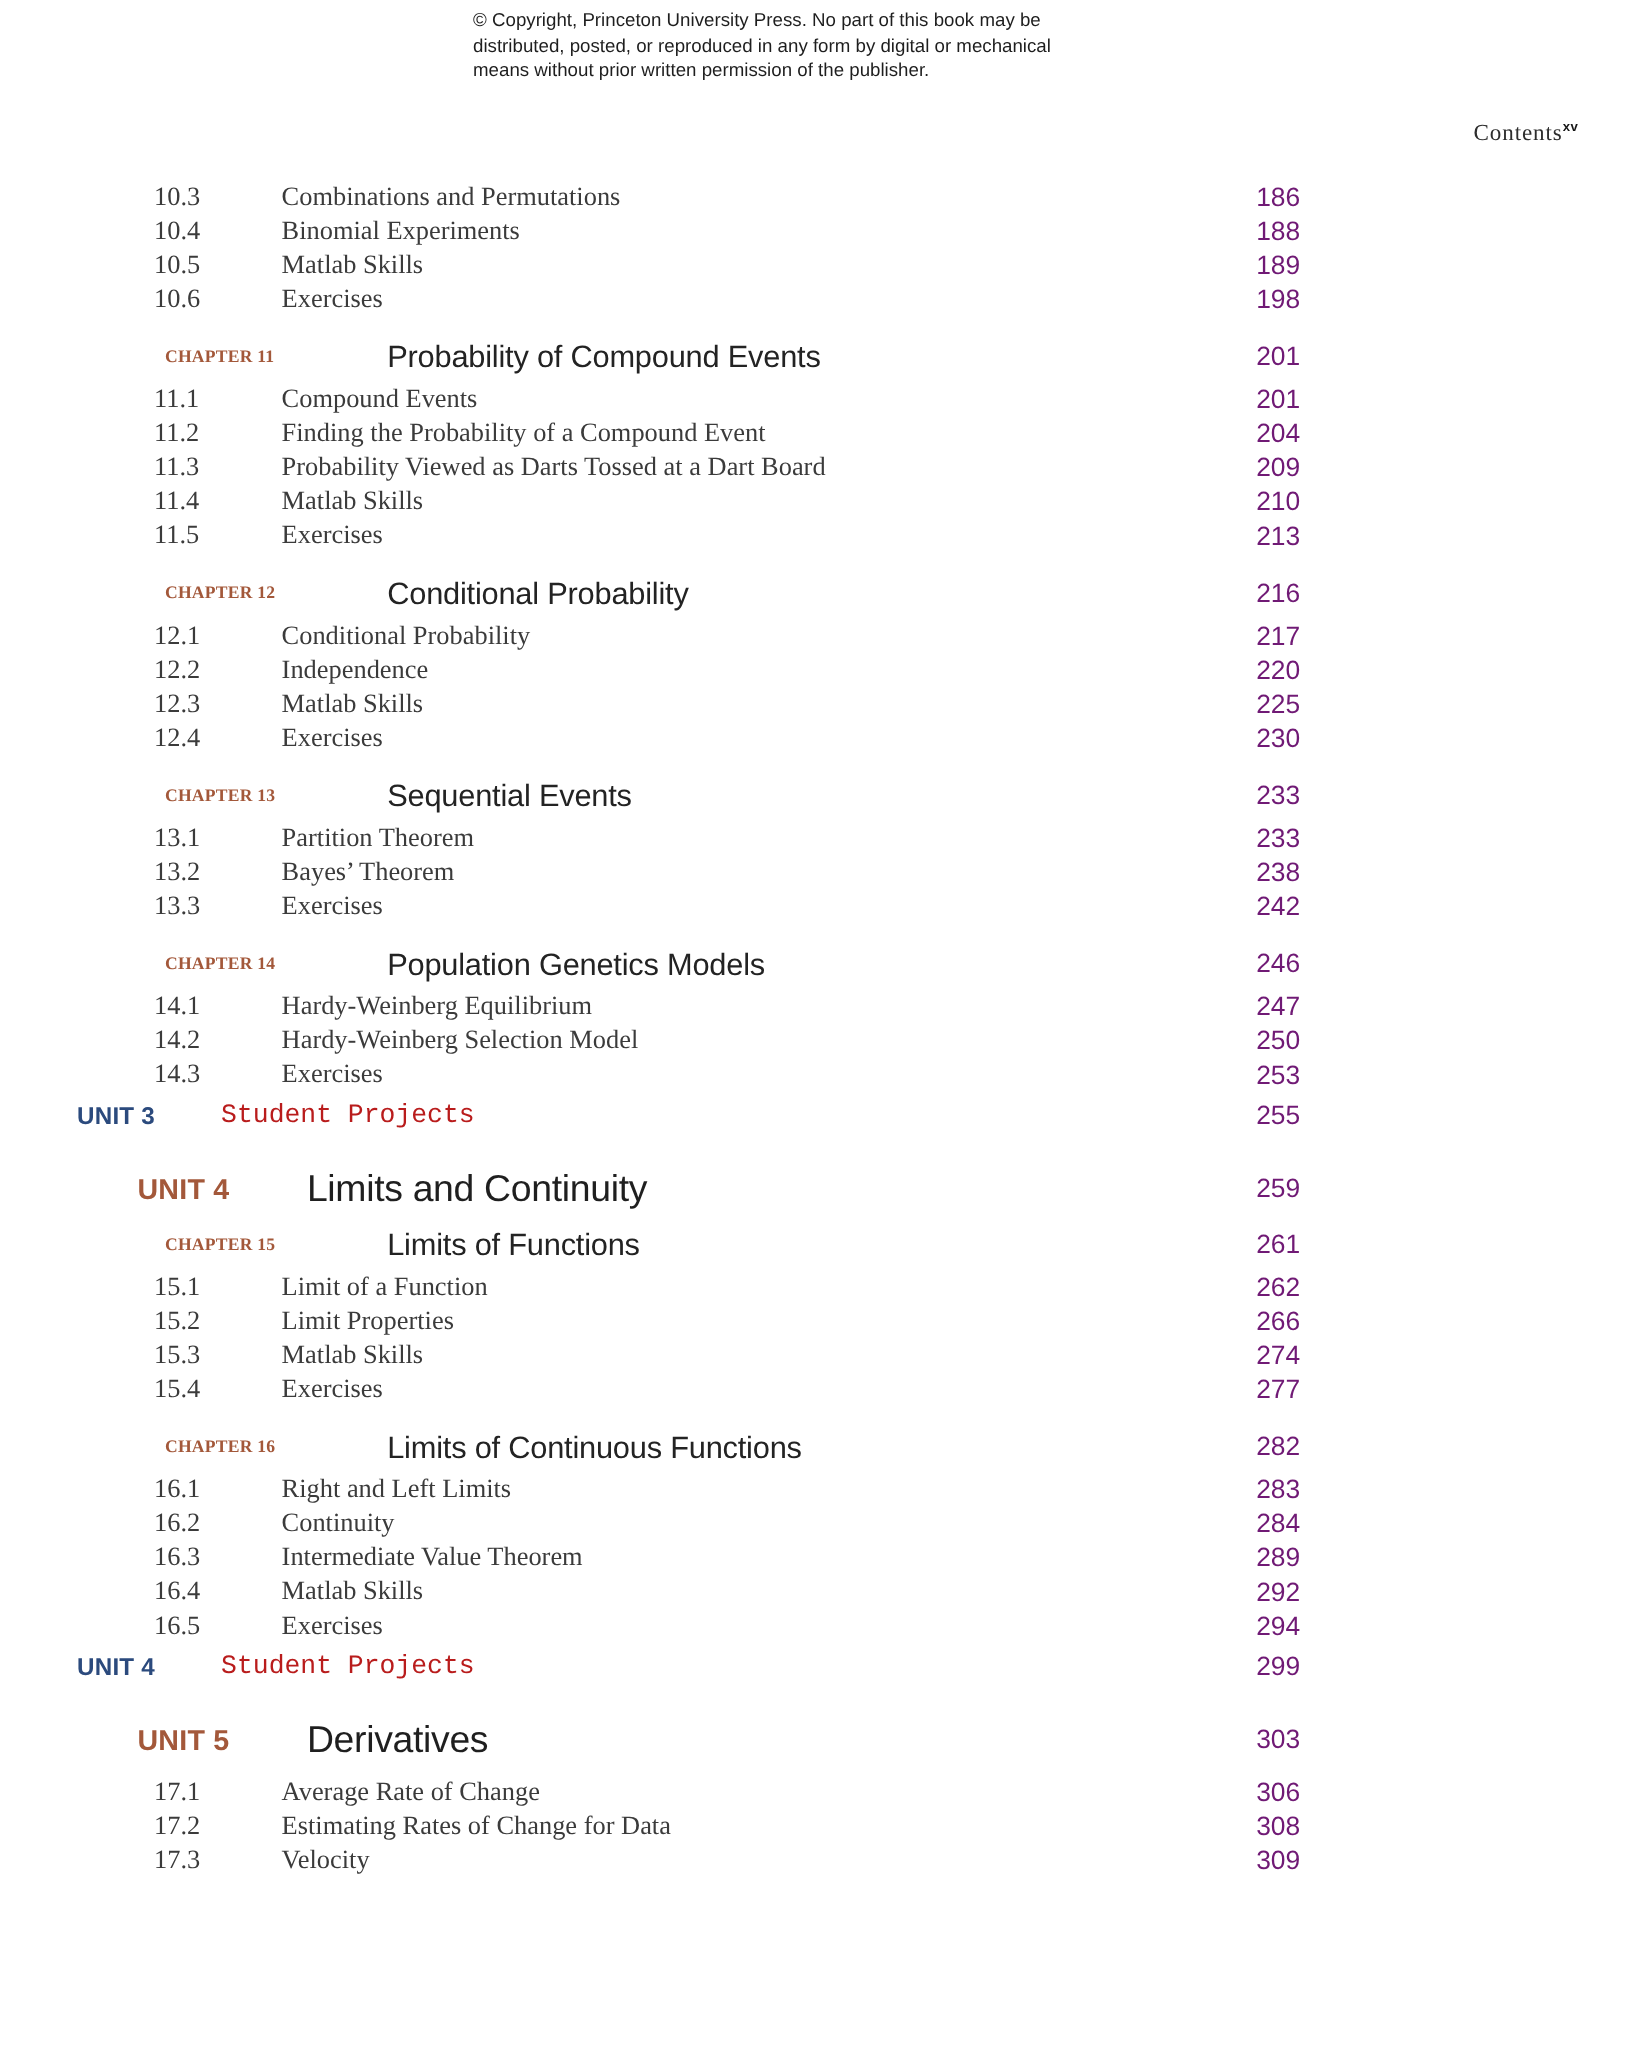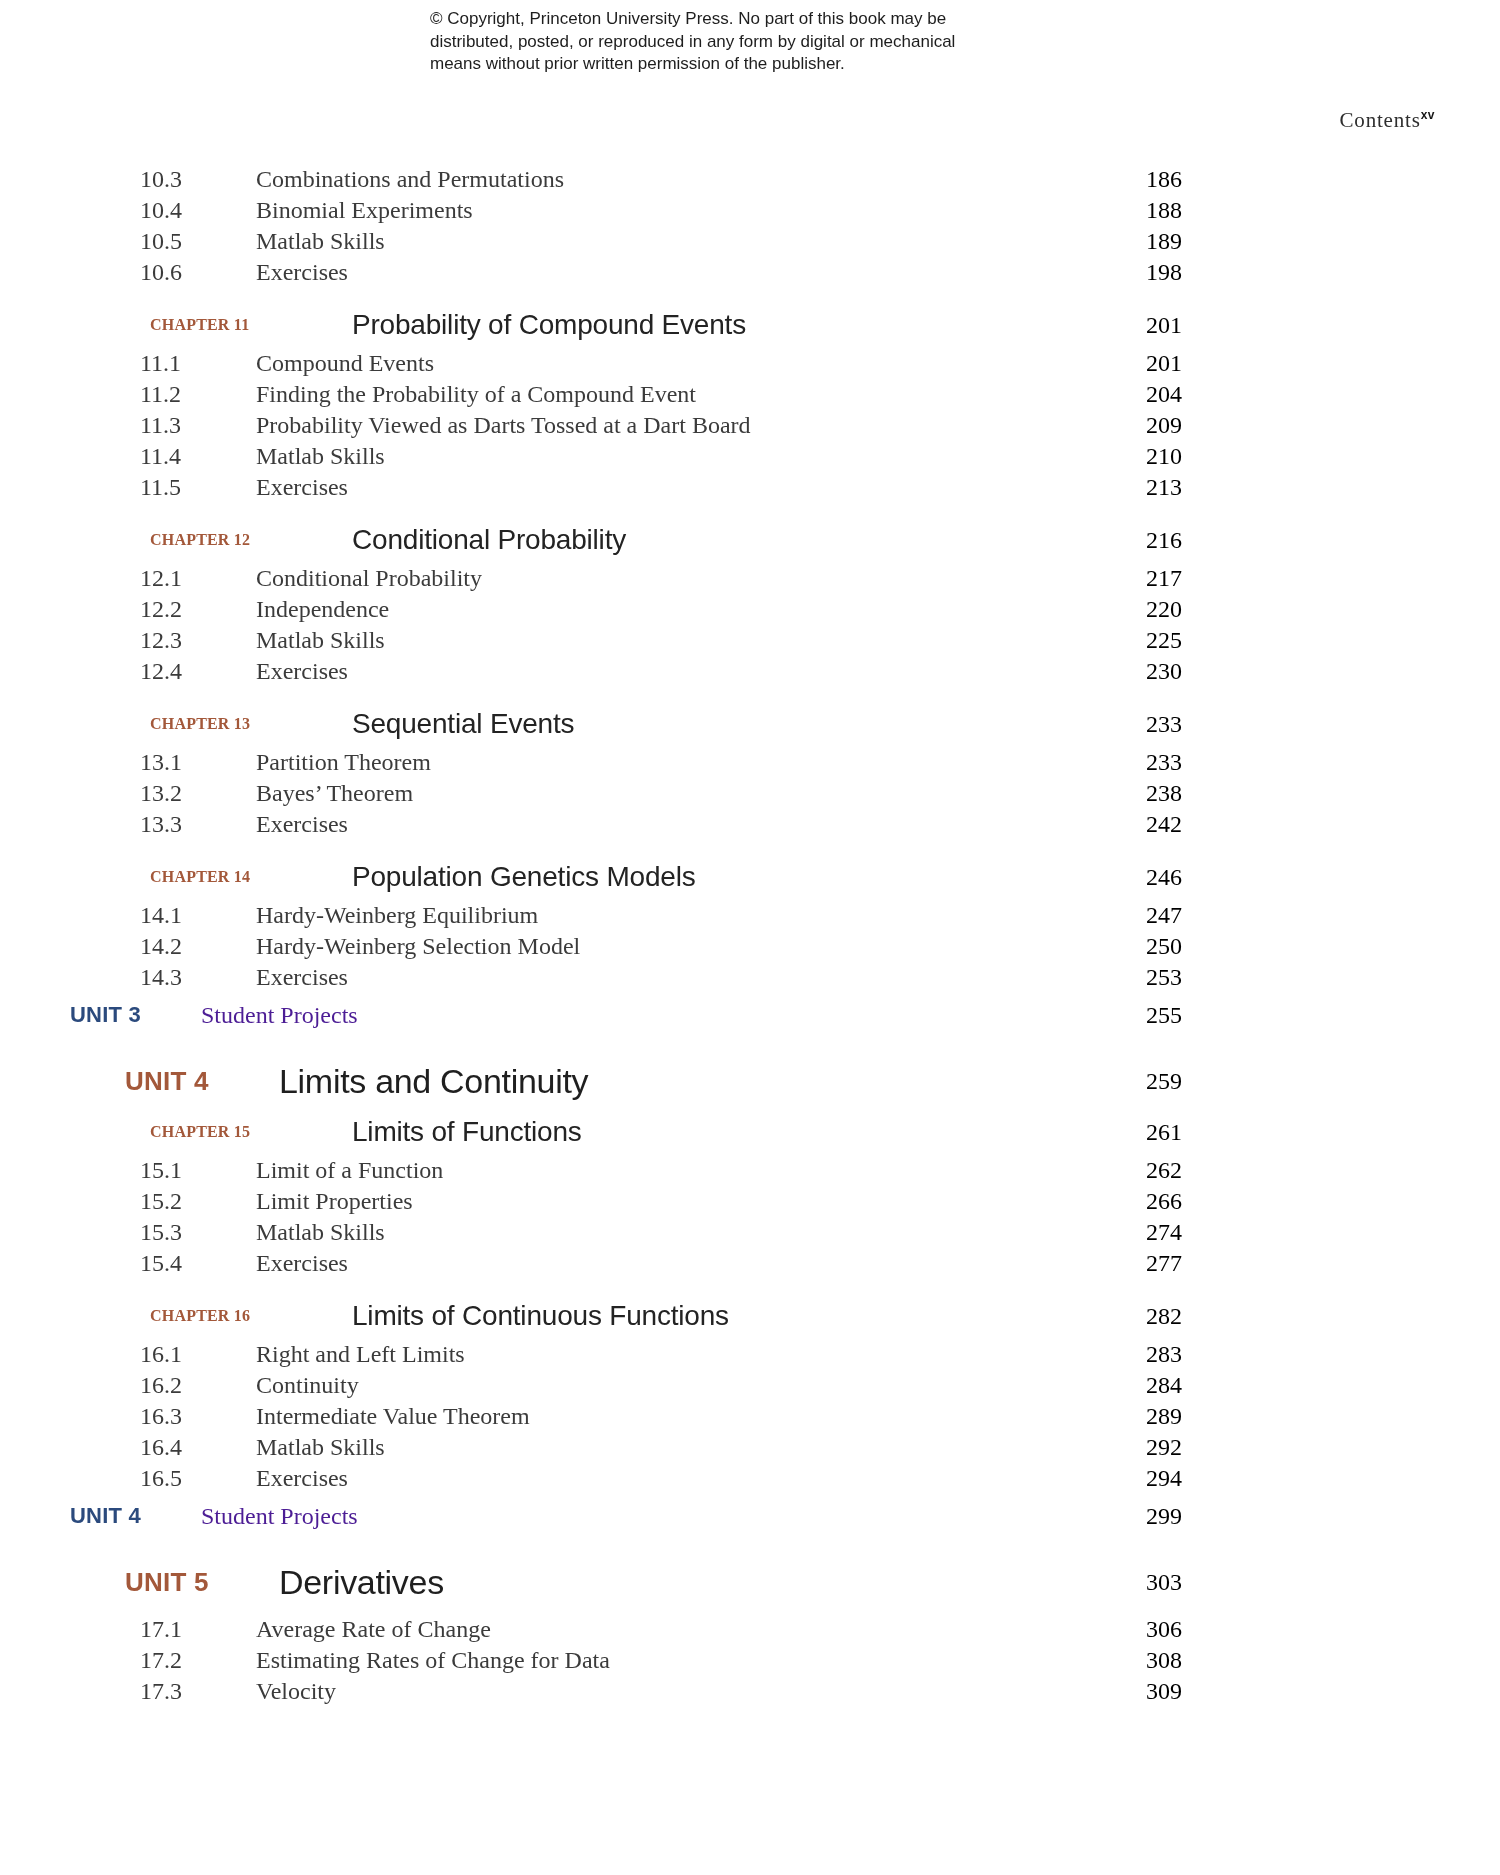--- a/index.html
+++ b/index.html
@@ -21,21 +21,21 @@
     letter-spacing:0.8px; color:#2e2e2e;
   }
   .pagehead .folio {
     font-family:"Liberation Sans", sans-serif; font-weight:700;
     font-size:12px; color:#161616; letter-spacing:0.5px;
   }
   .toc { position:absolute; top:164px; left:0; width:1182px; }
   .row { display:flex; align-items:center;gap:16px; }
   .row .pg {
     margin-left:auto; min-width:80px; text-align:right;
-    font-family:Liberation Serif, serif; font-size:24px; color:#000000;
+    font-family:Liberation Sans, sans-serif; font-size:24px; color:#701a75;
   }
   
   .row.section {
     height:31px; line-height:31px; padding-left:140px;
     font-family:"Liberation Serif", serif; font-size:24px; color:#3b3b3b;
   }
   .row.section .num { width:100px; flex:0 0 auto; }
   .row.section .title { flex:0 1 auto; }
   
   .row.chapter { height:38px; line-height:38px; margin-top:18px; margin-bottom:4px; padding-left:150px; }
@@ -60,21 +60,21 @@
     color:#1f1f1f; letter-spacing:-0.3px;
   }
   
   .row.unit-project { height:36px; line-height:36px; margin-top:4px; padding-left:70px; }
   .row.unit-project .label {
     width:115px; flex:0 0 auto;
     font-family:"Liberation Sans", sans-serif; font-weight:700;
     font-size:22px; color:var(--unit-label); letter-spacing:0.2px;
   }
   .row.unit-project .title {
-    font-family:Liberation Serif, serif; font-size:24px; color:#4c1d95;
+    font-family:Liberation Mono, monospace; font-size:24px; color:#b91c1c;
   }
   .unit-opener + .chapter { margin-top:6px; }
 </style>
 </head>
 <body>
 
 <div class="page">
 
   <div class="copyright">
     <div>© Copyright, Princeton University Press. No part of this book may be</div>

